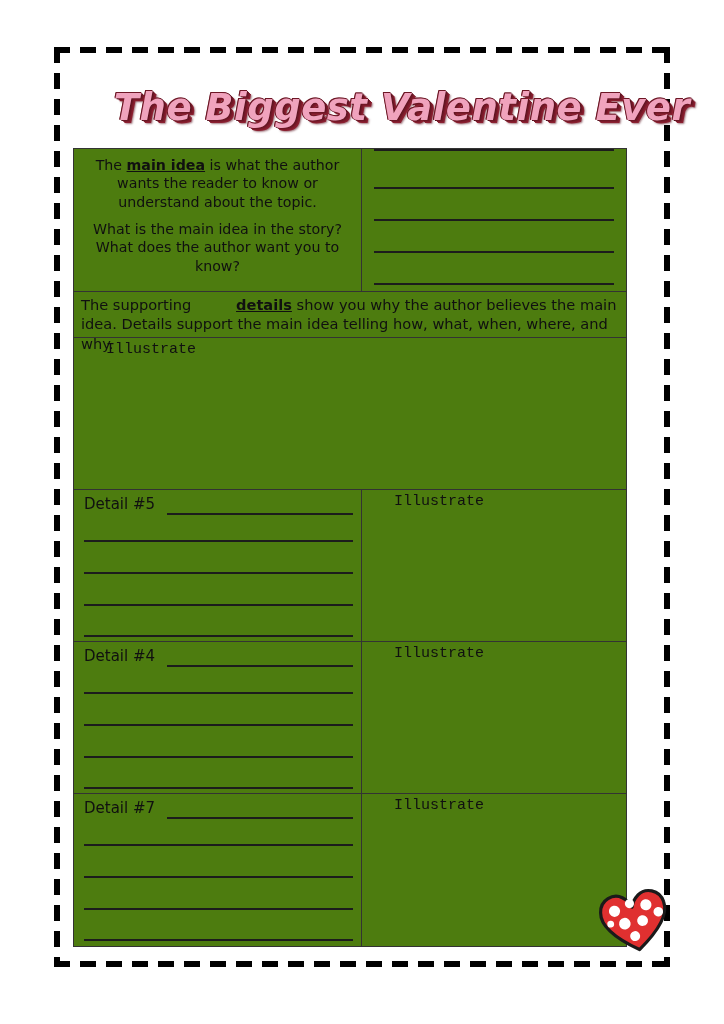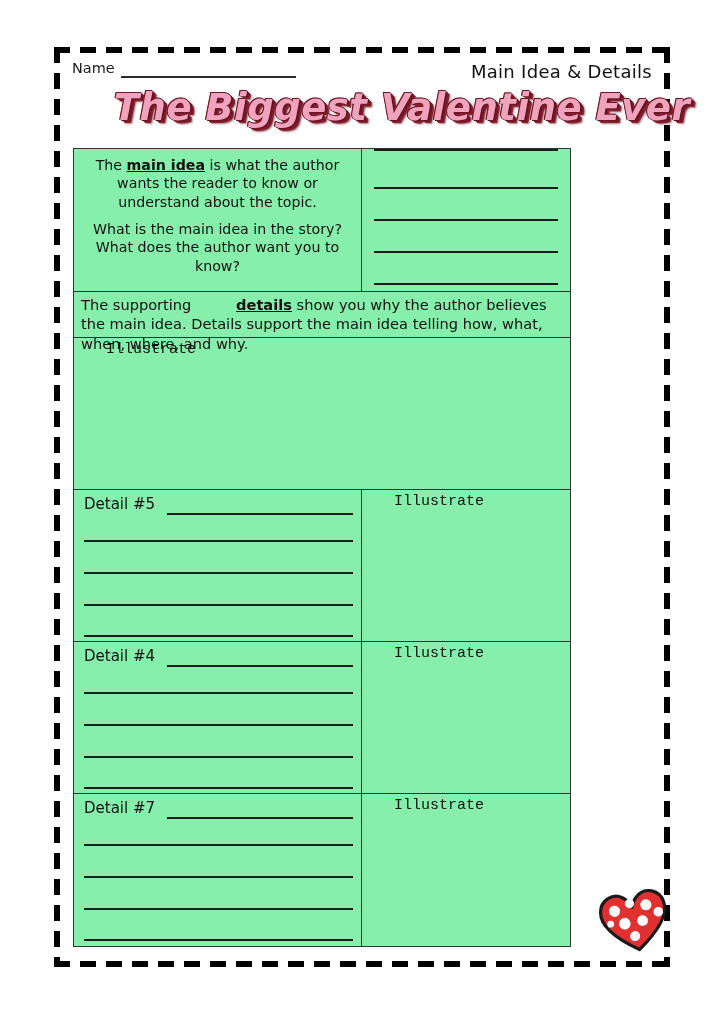--- a/index.html
+++ b/index.html
@@ -120,24 +120,24 @@
       -1px  0px 0 #6d1725,
        5px 4px 2px rgba(90,20,32,0.55);
     padding-left: 40px;
   }
 
   
   .worksheet-table {
     position: absolute;
     left: 19px;
     top: 101px;
-    width: 498px;
+    width: 554px;
     box-sizing: border-box;
     border: 1.6px solid #333333;
-    background: #86efac;
+    background: #4d7c0f;
   }
   .table-row {
     display: flex;
     box-sizing: border-box;
     border-bottom: 1.6px solid #333333;
   }
   .table-row.last-row { border-bottom: none; }
   .col-left {
     width: 288px;
     box-sizing: border-box;
@@ -255,27 +255,20 @@
 </head>
 <body>
 
 <div class="page-frame">
 
   <div class="dash-edge dash-top"></div>
   <div class="dash-edge dash-bottom"></div>
   <div class="dash-edge dash-left"></div>
   <div class="dash-edge dash-right"></div>
 
-  <div class="header-row">
-    <div class="name-group">
-      <span class="name-label">Name</span>
-      <span class="name-blank" title=""></span>
-    </div>
-    <div class="sheet-topic">Main Idea &amp; Details</div>
-  </div>
 
   <div class="worksheet-title">The Biggest Valentine Ever</div>
 
   <div class="worksheet-table">
 
     <div class="table-row main-idea-row">
       <div class="col-left">
         <div class="main-idea-prompt">
           <p><span>The </span><b>main idea</b><span> is what the author wants the reader to know or understand about the topic.</span></p>
           <p>What is the main idea in the story? What does the author want you to know?</p>

